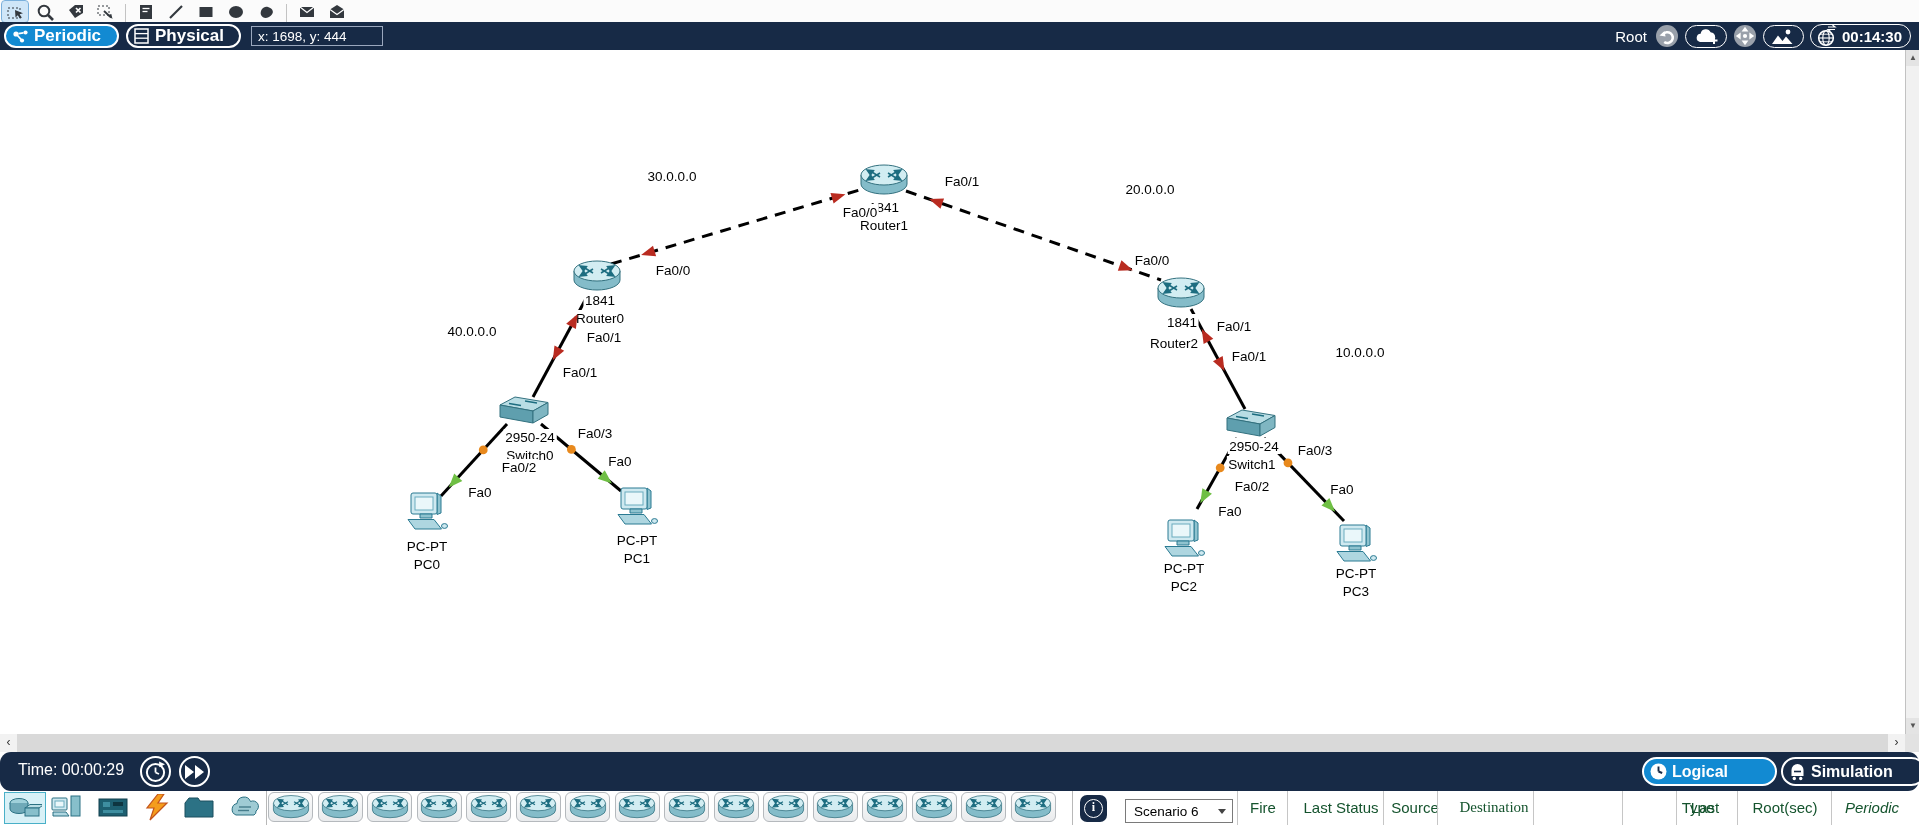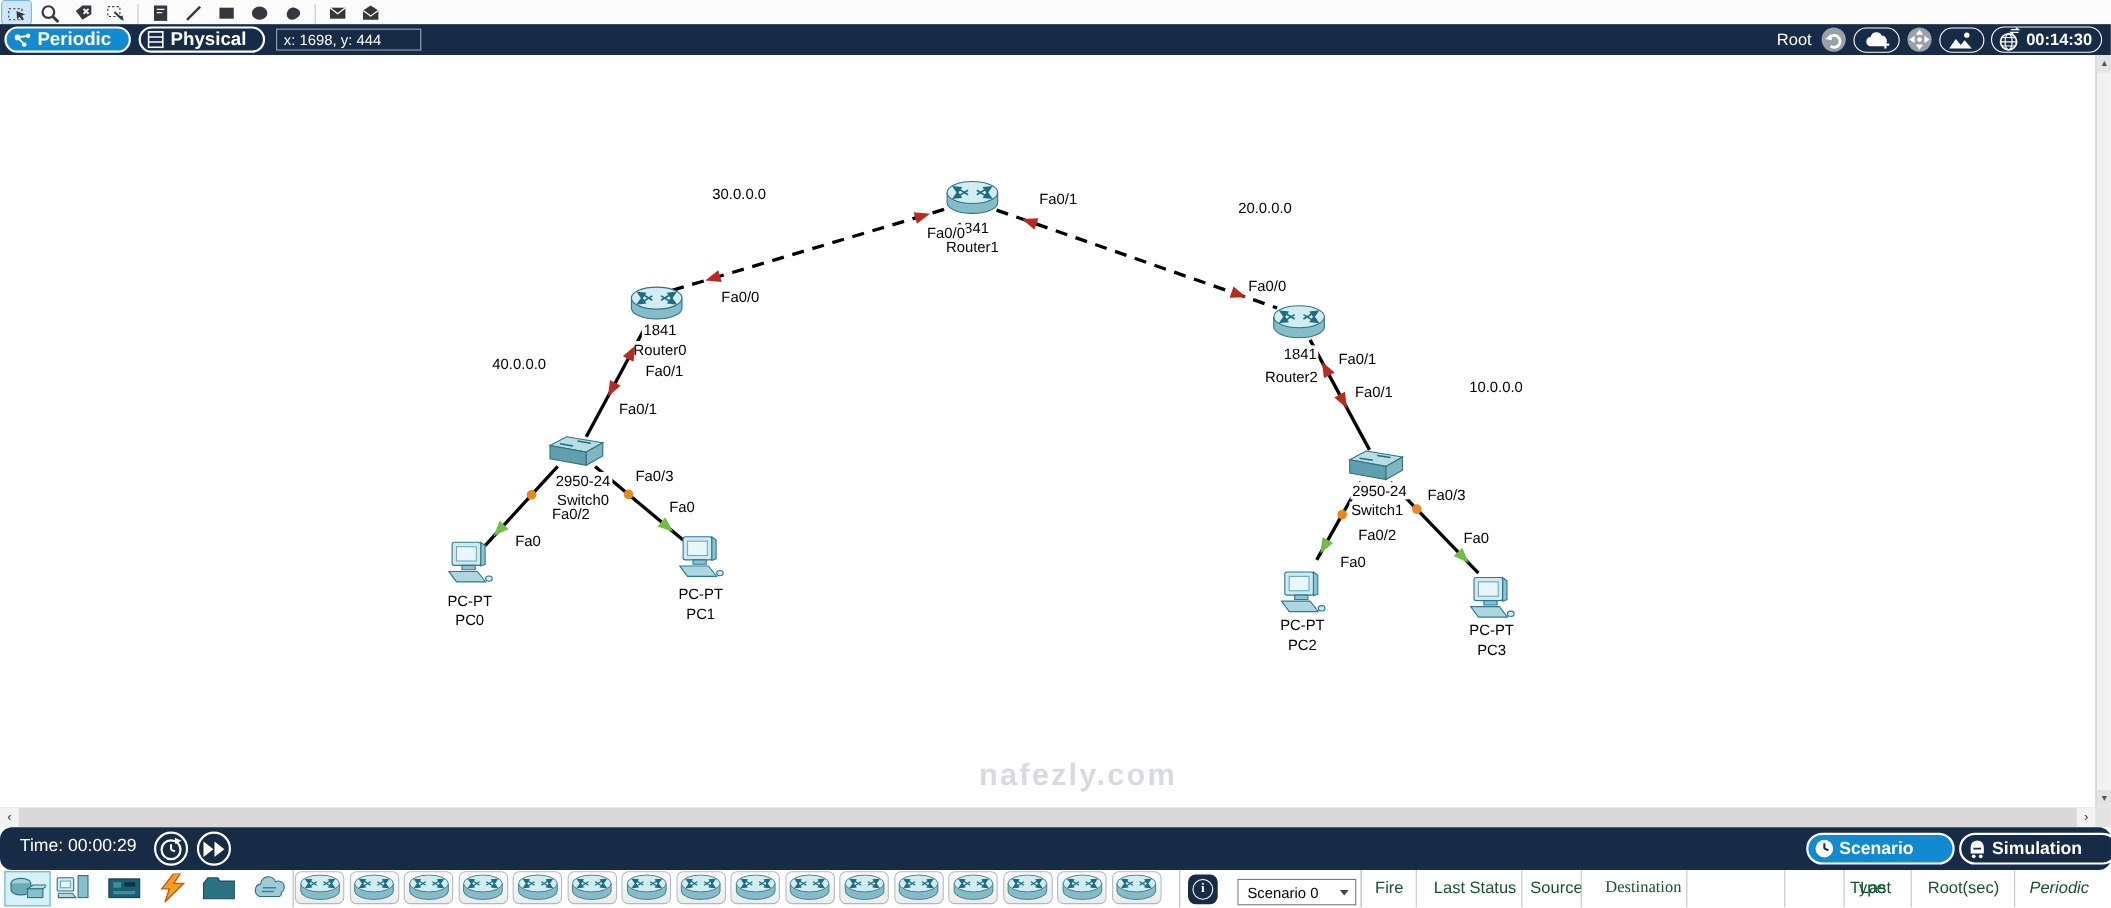--- a/index.html
+++ b/index.html
@@ -524,42 +524,42 @@
         <path d="M1,1 l9,7 -9,7 z" fill="#fff"></path>
         <path d="M11,1 l9,7 -9,7 z" fill="#fff"></path>
       </svg>
   </span>
   <span id="realtime-pill" class="modepill">
     <svg width="17" height="17">
         <circle cx="8.5" cy="8.5" r="8" fill="#fff"></circle>
         <line x1="8.5" y1="8.5" x2="8.5" y2="3.5" stroke="#172a46" stroke-width="1.9"></line>
         <line x1="8.5" y1="8.5" x2="12.2" y2="10" stroke="#172a46" stroke-width="1.9"></line>
       </svg>
-    <span>Scenario</span>
+    <span>Logical</span>
   </span>
   <span id="simulation-pill" class="modepill">
     <svg width="17" height="18">
         <path d="M2.5,13 v-6 a6,6 0 0 1 12,0 v6 z" fill="#fff"></path>
         <line x1="5" y1="8.5" x2="12" y2="8.5" stroke="#172a46" stroke-width="1.6"></line>
         <circle cx="5.3" cy="15.5" r="1.7" fill="#fff"></circle>
         <circle cx="11.7" cy="15.5" r="1.7" fill="#fff"></circle>
       </svg>
     <span>Simulation</span>
   </span>
 </div>
 
 <div id="palette" class="abs bar">
   <div class="vline" style="left:266px;"></div>
   <div class="vline" style="left:1072px;"></div>
   <div class="vline" style="left:1237px;"></div>
   <div id="infobtn">
       <span class="ic">i</span>
     </div>
   <div id="scenario-select">
-    <span>Scenario 0</span>
+    <span>Scenario 6</span>
     <span class="chev"></span>
   </div>
 <div class="cat sel" style="left: 5px;">
       <svg width="34" height="28" viewBox="0 0 34 28">
         <g>
           <ellipse cx="11" cy="9" rx="9" ry="4.5" fill="#9fd0da" stroke="#2b7183"></ellipse>
           <path d="M2,9 v6 a9,4.5 0 0 0 18,0 v-6" fill="#6fa9b8" stroke="#2b7183"></path>
           <path d="M17,14 l5,-3.5 h14 l-5,3.5 z" fill="#b9dde4" stroke="#2b7183"></path>
           <rect x="17" y="14" width="14" height="8" fill="#87bfcb" stroke="#2b7183"></rect>
         </g>
@@ -867,14 +867,13 @@
     <div class="vline" style="left: 1383px; background: rgb(198, 198, 198);"></div>
     <div class="vline" style="left: 1437px; background: rgb(198, 198, 198);"></div>
     <div class="vline" style="left: 1533px; background: rgb(198, 198, 198);"></div>
     <div class="vline" style="left: 1622px; background: rgb(198, 198, 198);"></div>
     <div class="vline" style="left: 1676px; background: rgb(198, 198, 198);"></div>
     <div class="vline" style="left: 1737px; background: rgb(198, 198, 198);"></div>
     <div class="vline" style="left: 1831px; background: rgb(198, 198, 198);"></div>
   </div>
 
 <div id="watermark" class="abs">
-  <div id="wm2">nafezly.com</div>
 </div>
 
 </body></html>

